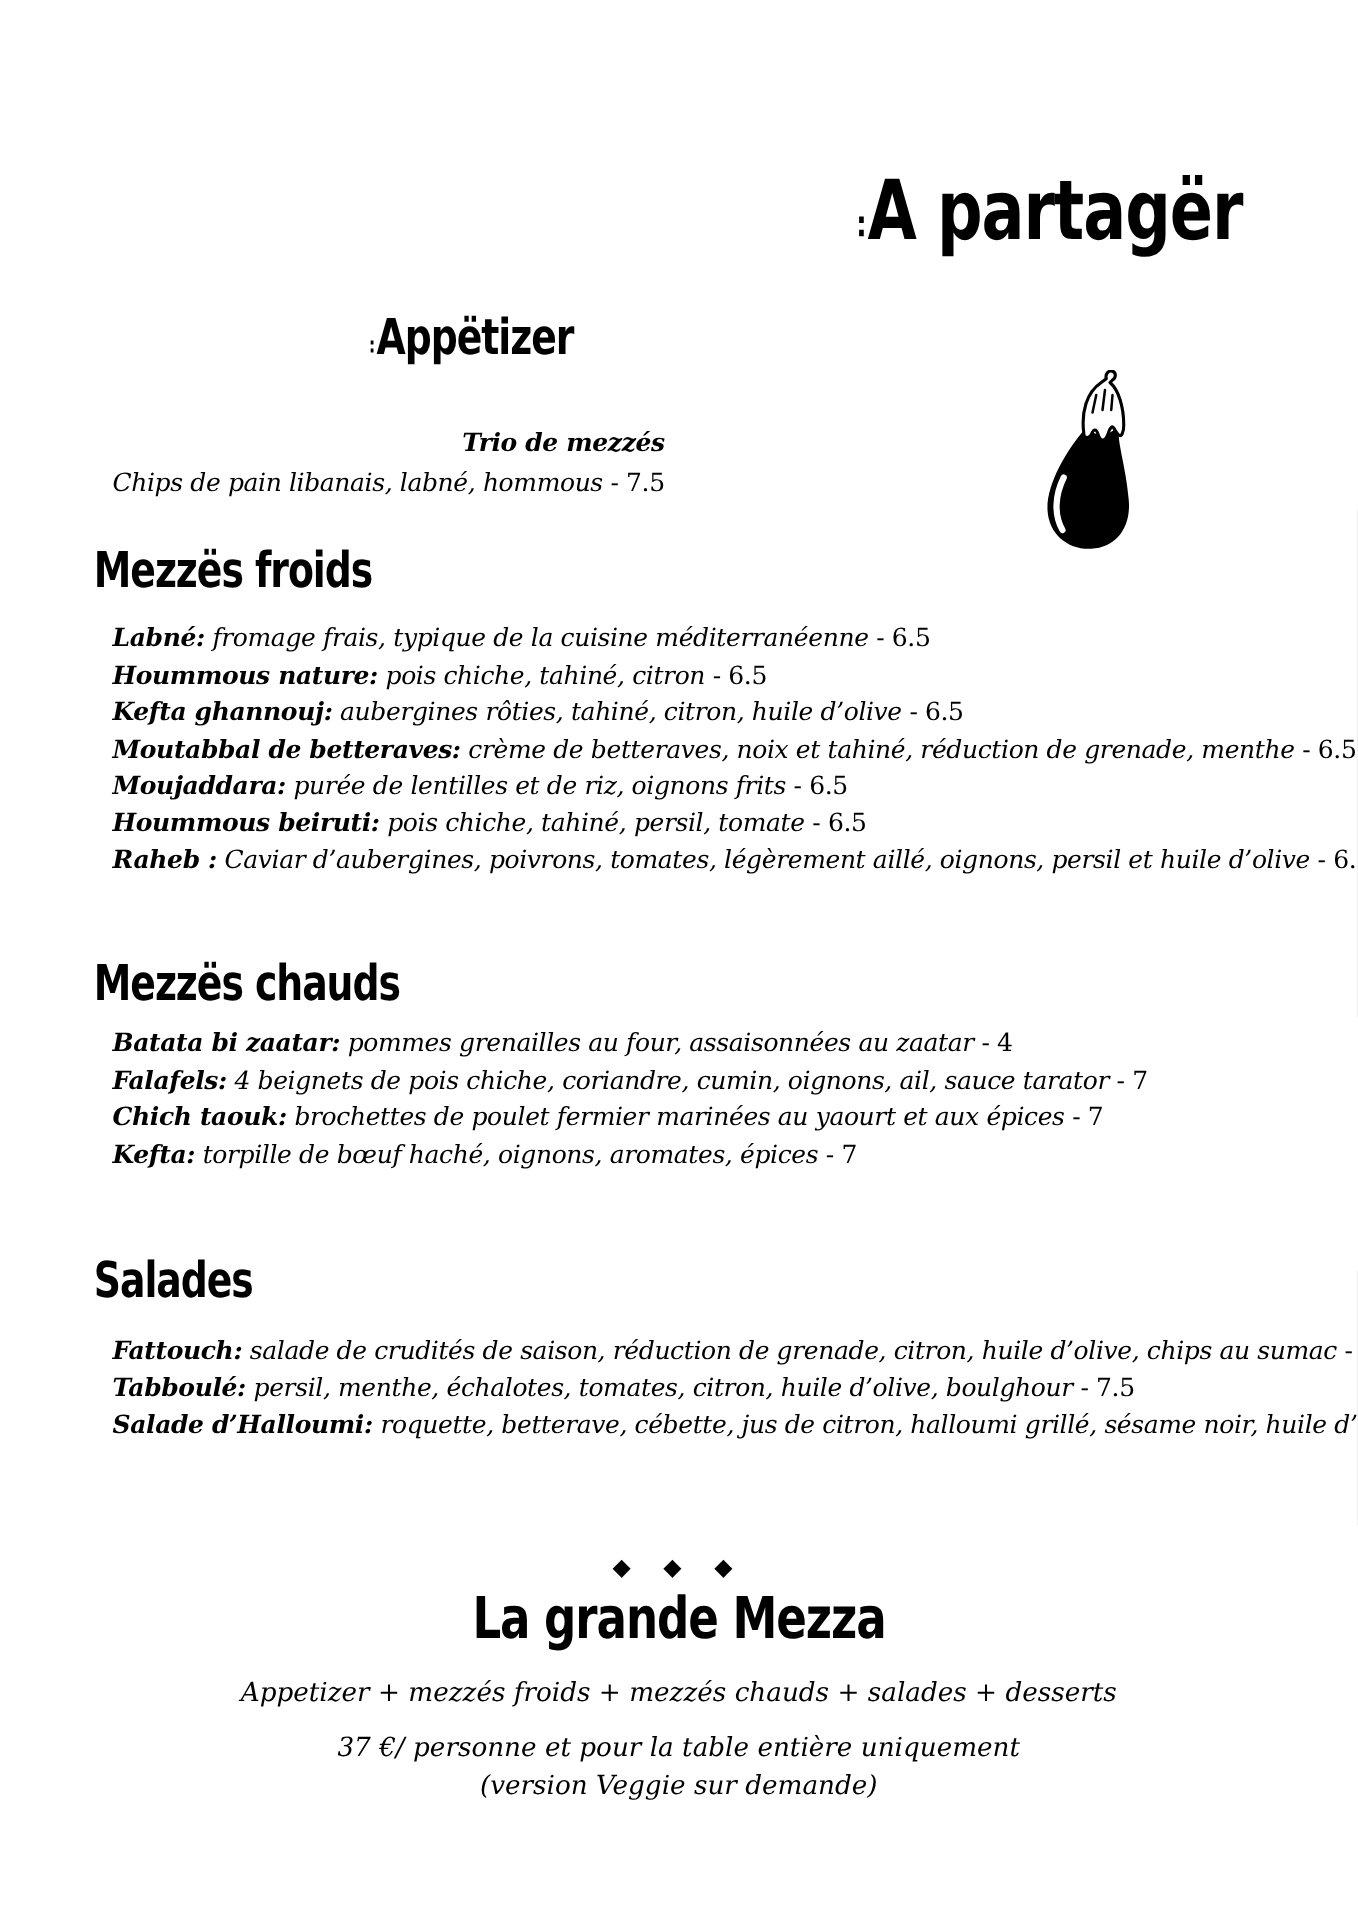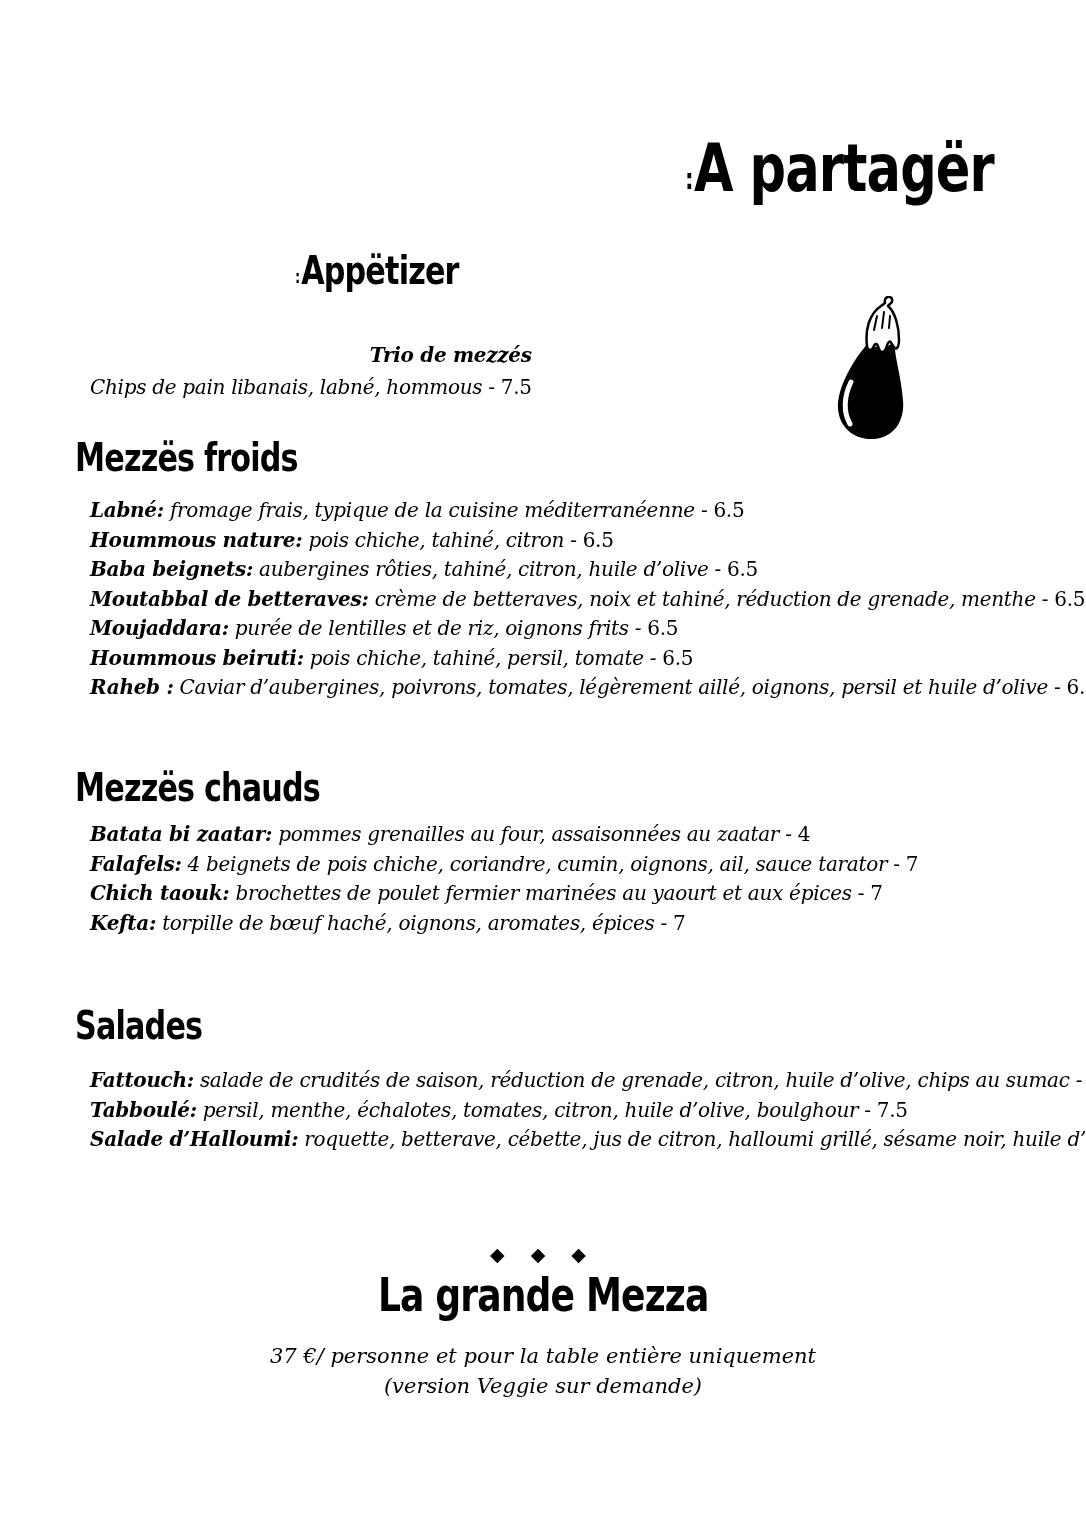--- a/index.html
+++ b/index.html
@@ -116,21 +116,21 @@
     <path d="M22,86 C15,100 14,116 21,128" stroke="#fff" stroke-width="5" fill="none" stroke-linecap="round"></path>
     <path d="M38,50 C36,34 40,18 52,10 L56,7 C55,3 58,0 61,1 C64,2 64,6 61,8 L59,10 C66,16 70,30 70,44 C70,50 68,54 66,52 C63,50 62,44 60,46 C57,48 58,56 53,56 C49,56 50,48 47,48 C44,48 45,54 41,54 C38,54 38,52 38,50 Z" fill="#fff" stroke="#000" stroke-width="2.5" stroke-linejoin="round"></path>
     <path d="M48,20 L45,34 M55,16 L53,32 M61,20 L60,32" stroke="#000" stroke-width="2" fill="none" stroke-linecap="round"></path>
   </svg>
 
   <div class="section sec-froids">
     <div class="sec-heading display"><span>Mezzës froids</span></div>
     <div class="items">
       <div class="item"><span class="iname">Labné:</span> <span class="idesc">fromage frais, typique de la cuisine méditerranéenne</span> <span class="iprice">- 6.5</span></div>
       <div class="item"><span class="iname">Hoummous nature:</span> <span class="idesc">pois chiche, tahiné, citron</span> <span class="iprice">- 6.5</span></div>
-      <div class="item"><span class="iname">Baba beignets:</span> <span class="idesc">aubergines rôties, tahiné, citron, huile d’olive</span> <span class="iprice">- 6.5</span></div>
+      <div class="item"><span class="iname">Kefta ghannouj:</span> <span class="idesc">aubergines rôties, tahiné, citron, huile d’olive</span> <span class="iprice">- 6.5</span></div>
       <div class="item"><span class="iname">Moutabbal de betteraves:</span> <span class="idesc">crème de betteraves, noix et tahiné, réduction de grenade, menthe</span> <span class="iprice">- 6.5</span></div>
       <div class="item"><span class="iname">Moujaddara:</span> <span class="idesc">purée de lentilles et de riz, oignons frits</span> <span class="iprice">- 6.5</span></div>
       <div class="item"><span class="iname">Hoummous beiruti:</span> <span class="idesc">pois chiche, tahiné, persil, tomate</span> <span class="iprice">- 6.5</span></div>
       <div class="item"><span class="iname">Raheb :</span> <span class="idesc">Caviar d’aubergines, poivrons, tomates, légèrement aillé, oignons, persil et huile d’olive</span> <span class="iprice">- 6.5</span></div>
     </div>
   </div>
 
   <div class="section sec-chauds">
     <div class="sec-heading display"><span>Mezzës chauds</span></div>
     <div class="items">
@@ -146,17 +146,18 @@
     <div class="items">
       <div class="item"><span class="iname">Fattouch:</span> <span class="idesc">salade de crudités de saison, réduction de grenade, citron, huile d’olive, chips au sumac</span> <span class="iprice">- 7.5</span></div>
       <div class="item"><span class="iname">Tabboulé:</span> <span class="idesc">persil, menthe, échalotes, tomates, citron, huile d’olive, boulghour</span> <span class="iprice">- 7.5</span></div>
       <div class="item"><span class="iname">Salade d’Halloumi:</span> <span class="idesc">roquette, betterave, cébette, jus de citron, halloumi grillé, sésame noir, huile d’olive</span> </div>
     </div>
   </div>
 
   <div class="grande">
     <div class="diamonds">◆ ◆ ◆</div>
     <div><span class="grande-heading display">La grande Mezza</span></div>
+    <div class="grande-line grande-line1">Appetizer + mezzés froids + mezzés chauds + salades + desserts</div>
     <div class="grande-line grande-line2">37 €/ personne et pour la table entière uniquement</div>
     <div class="grande-line grande-line3">(version Veggie sur demande)</div>
   </div>
 
 </div>
 
 </body></html>

